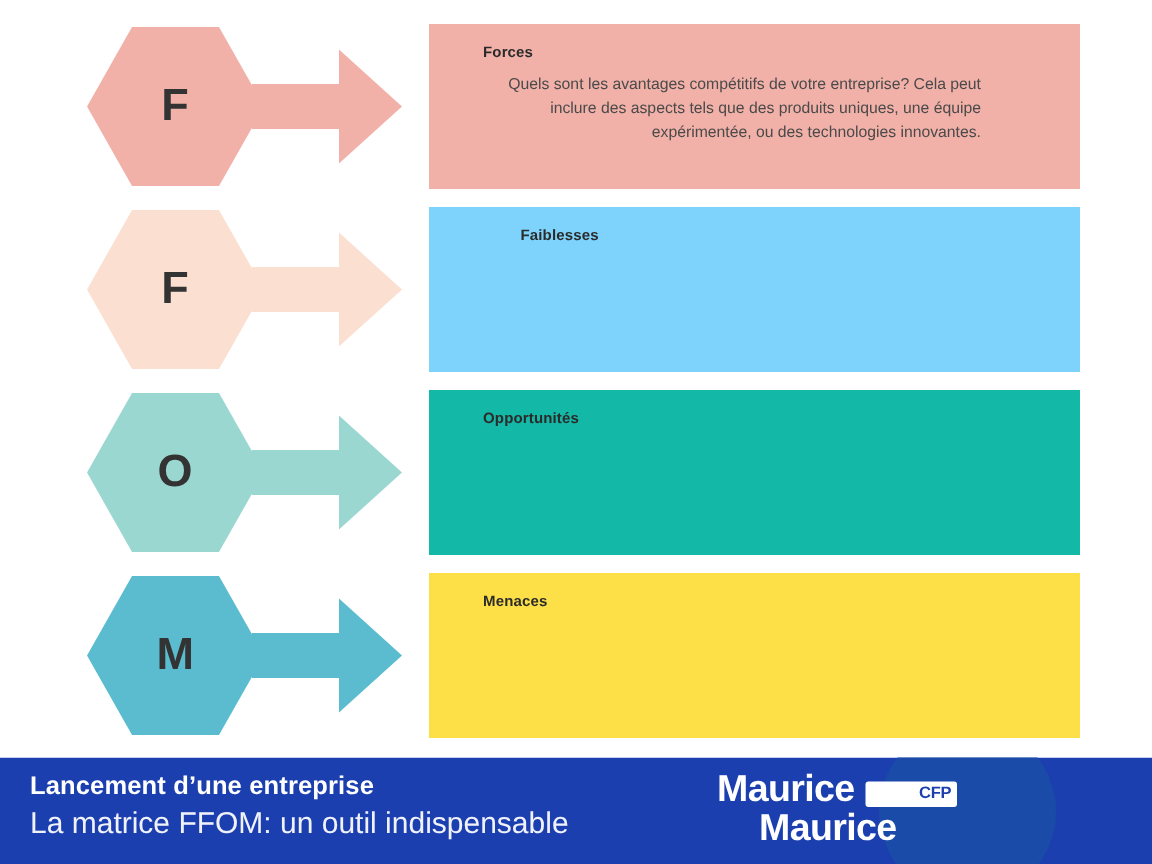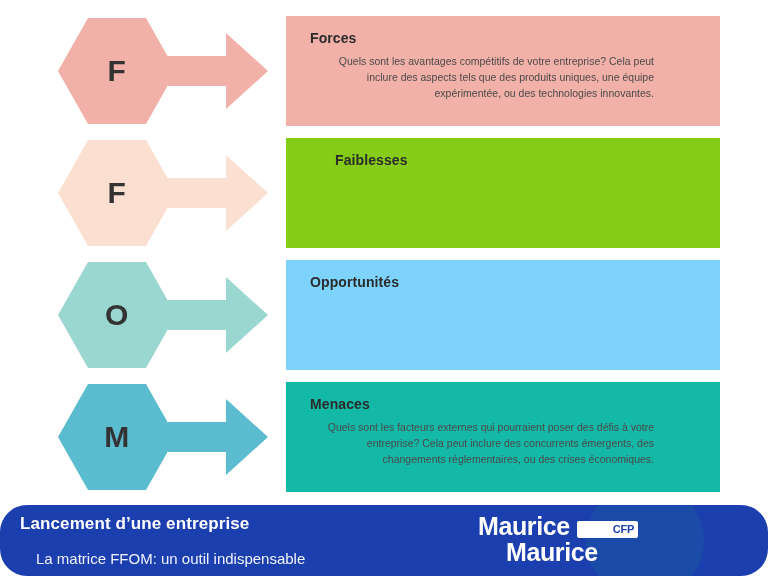--- a/index.html
+++ b/index.html
@@ -62,44 +62,43 @@
   .panel {
     position: absolute;
     left: 286px;
     top: 0;
     width: 434px;
     height: 110px;
     box-sizing: border-box;
     padding: 14px 20px 10px 20px;
   }
   .panel-title {
-    font-size: 14px;
+    font-size: 10px;
     font-weight: bold;
     color: #2b2b2b;
-    margin: 0 0 7px 4px;
+    margin: 0 0 7px 16px;
     letter-spacing: 0.1px;
   }
   .panel-body {
     font-size: 10.5px;
     line-height: 16px;
     color: #4a4a4a;
     margin: 0;
     max-width: 348px;
     text-align: right;
   }
 
   
   #footer {
     position: absolute;
     left: 0;
     top: 505px;
     width: 768px;
     height: 71px;
     overflow: hidden;
-    border-radius: 27px;
   }
   .footer-bg {
     position: absolute;
     left: 0; top: 0;
     width: 768px;
     height: 71px;
   }
   .footer-circle {
     position: absolute;
     left: 586px;
@@ -115,23 +114,23 @@
     width: 440px;
   }
   .footer-title {
     font-size: 17px;
     font-weight: bold;
     color: #ffffff;
     margin: 0 0 4px 0;
     letter-spacing: 0.1px;
   }
   .footer-sub {
-    font-size: 15px;
+    font-size: 20px;
     color: #f0f2fa;
-    margin: 16px;
+    margin: 0;
     font-weight: normal;
   }
 
   
   .logo {
     position: absolute;
     left: 478px;
     top: 8px;
     width: 190px;
     height: 56px;
@@ -188,49 +187,48 @@
   </div>
 
   <div class="row row-1">
     <div class="arrow-wrap">
       <svg class="arrow-svg" width="210" height="110" viewBox="0 0 210 110">
         <polygon id="poly-1" points="30,2 88,2 118,55 88,108 30,108 0,55" fill="#FBE0D2"></polygon>
         <polygon id="shaft-1" points="110,40 168,40 168,17 210,55 168,93 168,70 110,70" fill="#FBE0D2"></polygon>
       </svg>
       <div class="arrow-letter" style="color: rgb(51, 51, 51);">F</div>
     </div>
-    <div class="panel" id="panel-1" style="background: #84cc16; padding-left: 45px;">
+    <div class="panel" id="panel-1" style="background: #7dd3fc; padding-left: 45px;">
       <p class="panel-title">Faiblesses</p>
     </div>
   </div>
 
   <div class="row row-2">
     <div class="arrow-wrap">
       <svg class="arrow-svg" width="210" height="110" viewBox="0 0 210 110">
         <polygon id="poly-2" points="30,2 88,2 118,55 88,108 30,108 0,55" fill="#9BD7D1"></polygon>
         <polygon id="shaft-2" points="110,40 168,40 168,17 210,55 168,93 168,70 110,70" fill="#9BD7D1"></polygon>
       </svg>
       <div class="arrow-letter" style="color: rgb(51, 51, 51);">O</div>
     </div>
-    <div class="panel" id="panel-2" style="background: #7dd3fc;">
+    <div class="panel" id="panel-2" style="background: #14b8a6;">
       <p class="panel-title">Opportunités</p>
     </div>
   </div>
 
   <div class="row row-3">
     <div class="arrow-wrap">
       <svg class="arrow-svg" width="210" height="110" viewBox="0 0 210 110">
         <polygon id="poly-3" points="30,2 88,2 118,55 88,108 30,108 0,55" fill="#5BBCCF"></polygon>
         <polygon id="shaft-3" points="110,40 168,40 168,17 210,55 168,93 168,70 110,70" fill="#5BBCCF"></polygon>
       </svg>
       <div class="arrow-letter" style="color: rgb(51, 51, 51);">M</div>
     </div>
-    <div class="panel" id="panel-3" style="background: #14b8a6;">
+    <div class="panel" id="panel-3" style="background: #fde047;">
       <p class="panel-title">Menaces</p>
-      <p class="panel-body">Quels sont les facteurs externes qui pourraient poser des défis à votre entreprise? Cela peut inclure des concurrents émergents, des changements réglementaires, ou des crises économiques.</p>
     </div>
   </div>
 
   <div id="footer">
     <div class="footer-bg" id="footer-bg" style="background: rgb(28, 63, 175);"></div>
     <div class="footer-circle" id="footer-circle" style="background: rgb(27, 75, 168);"></div>
 
     <div class="footer-text">
       <p class="footer-title">Lancement d’une entreprise</p>
       <p class="footer-sub">La matrice FFOM: un outil indispensable</p>

